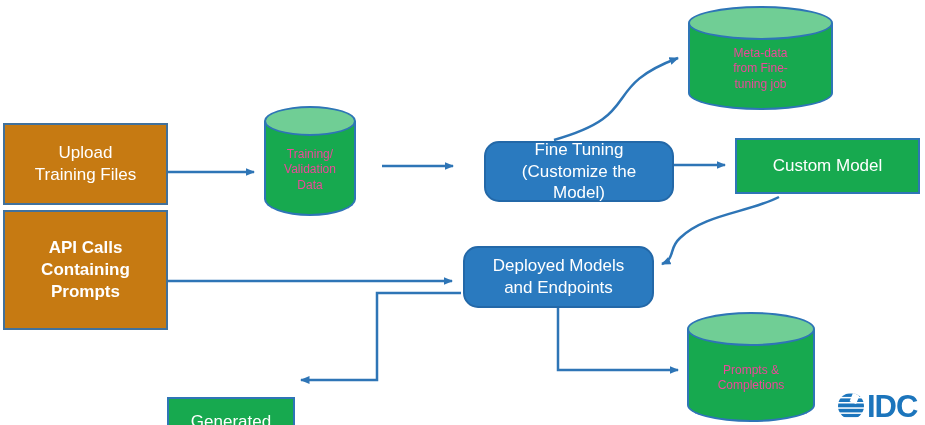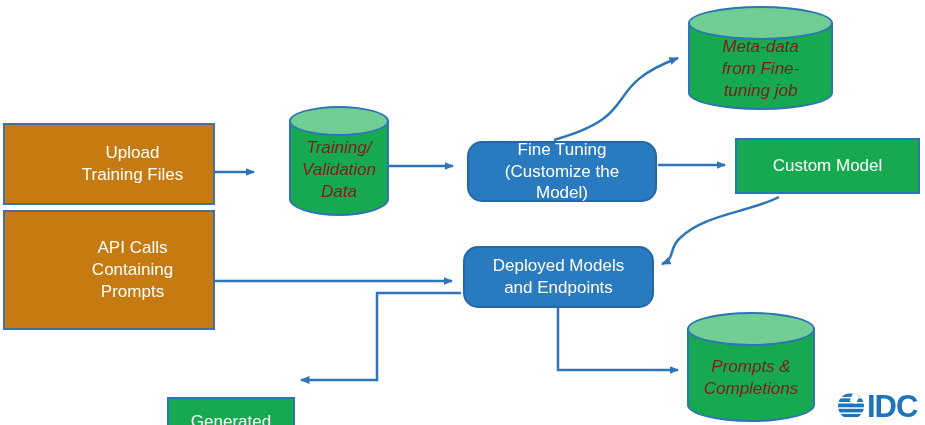--- a/index.html
+++ b/index.html
@@ -3,33 +3,33 @@
 <meta charset="utf-8">
 <style>
   html,body{margin:0;padding:0;background:#fff;}
   #canvas{
     position:relative;width:925px;height:425px;background:#ffffff;
     font-family:"Liberation Sans",sans-serif;overflow:hidden;
   }
   .node{position:absolute;display:flex;align-items:center;justify-content:center;
         text-align:center;color:#ffffff;font-size:17px;line-height:1.28;
         white-space:pre-line;z-index:2;}
-  .rect-orange{background:#C67A12;border:2px solid #41719C;padding-left:47px;}
+  .rect-orange{background:#C67A12;border:2px solid #41719C;}
   .rect-green{background:#17A94F;border:2px solid #2E75B6;}
   .round-blue{background:#2A7ABF;border:2px solid #2368A8;border-radius:15px;}
   
   .cylinder{position:absolute;z-index:2;}
   .cyl-body{position:absolute;left:0;right:0;bottom:0;background:#17A94F;
             border:2px solid #2E75B6;border-top:none;
             border-radius:0 0 50% 50% / 0 0 17px 17px;}
   .cyl-cap{position:absolute;left:0;right:0;top:0;background:#70CE95;
            border:2px solid #2E75B6;border-radius:50%;box-sizing:border-box;}
   .cyl-label{position:absolute;left:4px;right:4px;display:flex;align-items:center;
-             justify-content:center;text-align:center;color:#7f1d1d;font-size:17px;
-             line-height:1.28;white-space:pre-line;font-style:italic;}
+             justify-content:center;text-align:center;color:#ec4899;font-size:12px;
+             line-height:1.28;white-space:pre-line;}
   svg.wires{position:absolute;left:0;top:0;z-index:1;}
   #idc-logo{position:absolute;z-index:3;}
 </style>
 </head>
 <body>
 
 <div id="canvas">
 
   <svg class="wires" width="925" height="425" viewBox="0 0 925 425">
     <defs>
@@ -45,33 +45,33 @@
       <path d="M779,197 C747,213 705,214 680,238 C668,249 676,258 662,264" marker-end="url(#ah)"></path>
       <path d="M167,281 L452,281" marker-end="url(#ah)"></path>
       <path d="M461,293 L377,293 L377,380 L301,380" marker-end="url(#ah)"></path>
       <path d="M558,308 L558,370 L678,370" marker-end="url(#ah)"></path>
     </g>
   </svg>
 
   <div class="node rect-orange" style="left:3px;top:123px;width:161px;height:78px;">Upload
 Training Files</div>
 
-  <div class="node rect-orange" style="left:3px;top:210px;width:161px;height:116px;">API Calls
+  <div class="node rect-orange" style="left:3px;top:210px;width:161px;height:116px;font-weight:bold;">API Calls
 Containing
 Prompts</div>
 
-  <div class="cylinder" style="left:264px;top:106px;width:100px;height:110px;margin-left:25px;">
+  <div class="cylinder" style="left:264px;top:106px;width:92px;height:110px;">
     <div class="cyl-body" style="top:15px;"></div>
     <div class="cyl-cap" style="height:30px;"></div>
     <div class="cyl-label" style="top:28px;bottom:10px;">Training/
 Validation
 Data</div>
   </div>
 
-  <div class="node round-blue" style="left:467px;top:141px;width:186px;height:57px;">Fine Tuning
+  <div class="node round-blue" style="left:484px;top:141px;width:186px;height:57px;">Fine Tuning
 (Customize the
 Model)</div>
 
   <div class="cylinder" style="left:688px;top:6px;width:145px;height:104px;">
     <div class="cyl-body" style="top:17px;"></div>
     <div class="cyl-cap" style="height:34px;"></div>
     <div class="cyl-label" style="top:30px;bottom:8px;">Meta-data
 from Fine-
 tuning job</div>
   </div>

